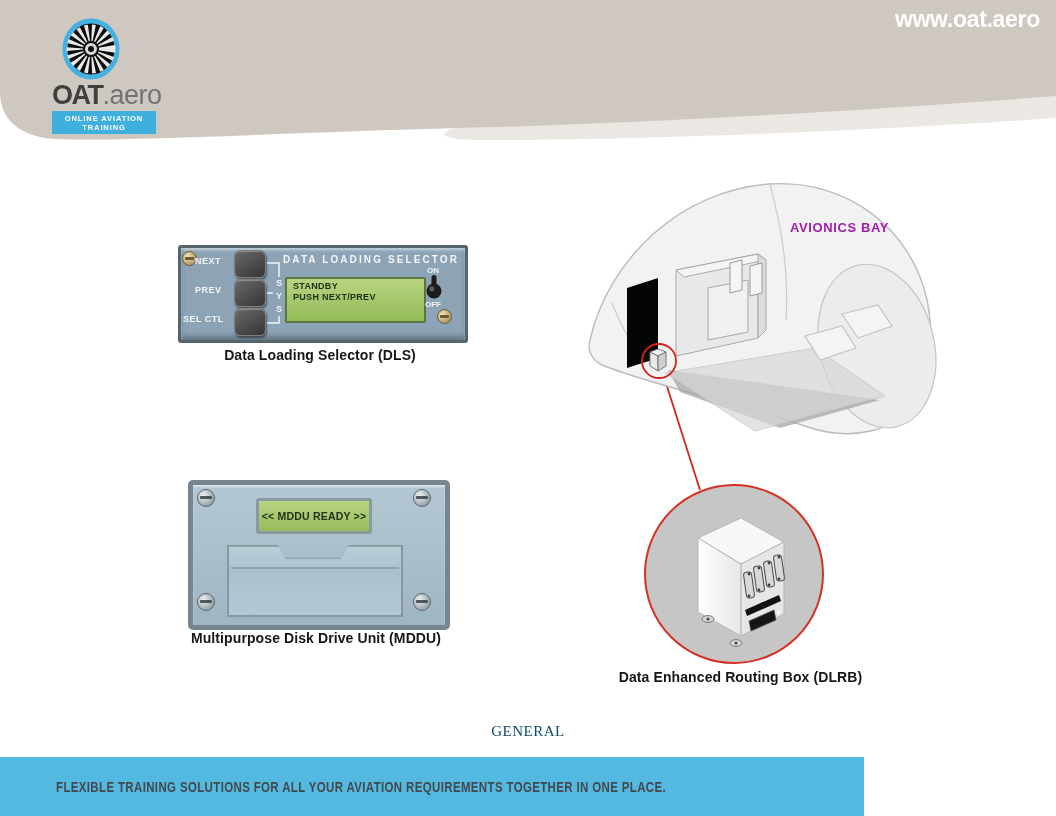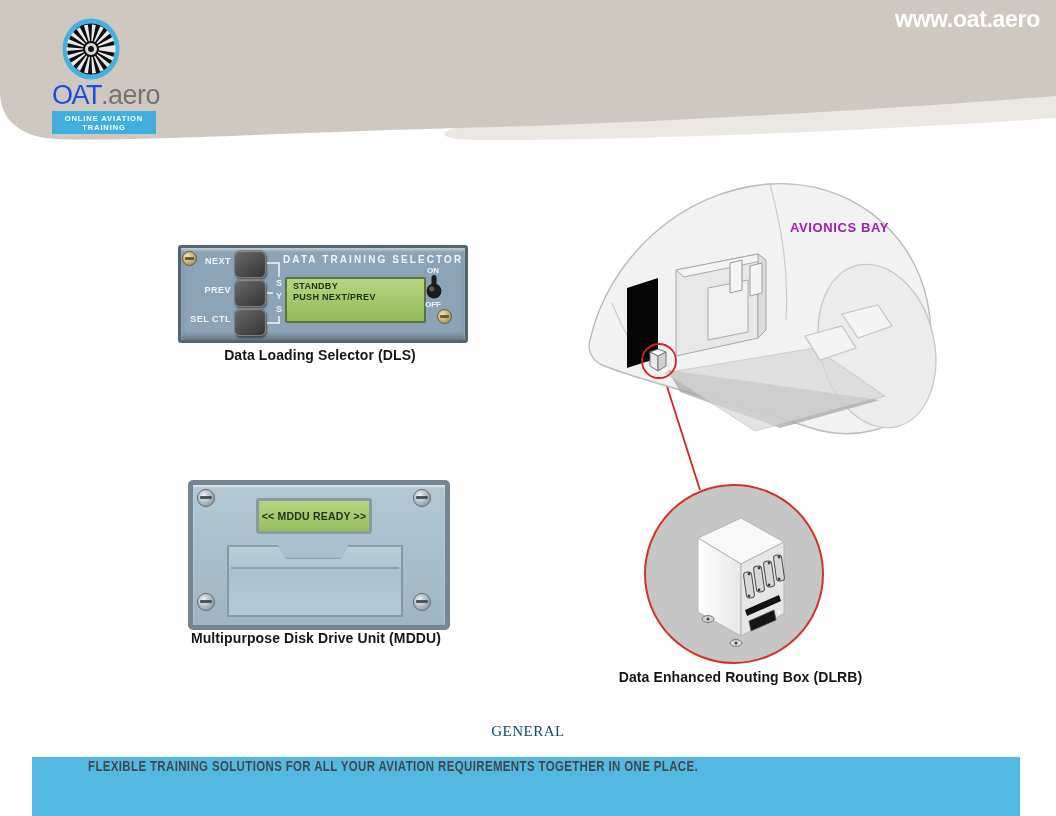--- a/index.html
+++ b/index.html
@@ -5,21 +5,21 @@
   html,body { margin:0; padding:0; background:#ffffff; }
   .slide {
     position:relative; width:1056px; height:816px; background:#ffffff;
     overflow:hidden; font-family:"Liberation Sans", sans-serif;
   }
   
   .header-svg { position:absolute; left:0; top:0; z-index:1; }
   .logo { position:absolute; left:52px; top:18px; z-index:3; width:110px; }
   .logo-fan { display:block; margin-left:10px; }
   .logo-word { margin-top:2px; font-size:27px; line-height:26px; white-space:nowrap; }
-  .logo-word .oat { font-weight:normal; letter-spacing:-1.5px; color:#1d4ed8; }
+  .logo-word .oat { font-weight:bold; letter-spacing:-1.5px; color:#404040; }
   .logo-word .aero { font-weight:400; color:#737373; letter-spacing:-0.5px; }
   .logo-tag {
     margin-top:3px; background:#3fb0dd; color:#ffffff; font-size:7.5px; font-weight:bold;
     letter-spacing:0.9px; text-align:center; padding:3px 2px 2px 2px; width:100px;
   }
   .page-title {
     position:absolute; left:182px; top:22px; width:860px; z-index:3;
     font-size:34px; font-weight:bold; color:#0e0e0e; line-height:53px; letter-spacing:-1px;
   }
   .site-url {
@@ -32,21 +32,21 @@
     background:#8ca4b6; border:3px solid #55656f; border-radius:3px;
     box-shadow: inset 0 2px 3px rgba(255,255,255,0.5), inset 0 -4px 5px rgba(0,0,0,0.28);
     z-index:2;
   }
   .dls-btn {
     position:absolute; left:53px; width:30px; height:26px;
     background:linear-gradient(145deg,#6a6a6a,#343434);
     border:1px solid #7e7e7e; border-radius:6px;
     box-shadow:1px 2px 2px rgba(0,0,0,0.45), inset 0 1px 1px rgba(255,255,255,0.3);
   }
-  .dls-lbl { position:absolute; color:#f4f4f4; font-size:9px; font-weight:bold; letter-spacing:0.5px; text-align:right; }
+  .dls-lbl { position:absolute; color:#f4f4f4; font-size:9px; font-weight:bold; letter-spacing:0.5px; text-align:left; }
   .dls-title { position:absolute; left:102px; top:6px; color:#f4f4f4; font-size:10px; font-weight:bold; letter-spacing:2.1px; white-space:nowrap; }
   .dls-lcd {
     position:absolute; left:104px; top:29px; width:131px; height:28px;
     background:linear-gradient(#b8d481,#94bb58); border:2px solid #5d7342; border-radius:2px;
     color:#1f3014; font-size:9px; font-weight:bold; line-height:11px; padding:2px 0 12px 6px; letter-spacing:0.3px;
   }
   .dls-on  { position:absolute; left:246px; top:18px; color:#f4f4f4; font-size:8px; font-weight:bold; }
   .dls-off { position:absolute; left:244px; top:52px; color:#f4f4f4; font-size:8px; font-weight:bold; }
   .dls-toggle { position:absolute; left:242px; top:26px; }
   .screw { position:absolute; width:13px; height:13px; border-radius:50%; }
@@ -82,22 +82,22 @@
   .general { position:absolute; left:0; top:723px; width:100%; text-align:center; font-family:"Liberation Serif", serif; font-size:15px; color:#0c4a6e; letter-spacing:0.5px; z-index:3; }
   
   .dlrb-circle {
     position:absolute; left:644px; top:484px; width:176px; height:176px; border-radius:50%;
     background:#c6c6c6; border:2.5px solid #d43226; z-index:2;
   }
   .overlay-svg { position:absolute; left:0; top:0; z-index:1; pointer-events:none; }
   .bay-svg { position:absolute; left:580px; top:168px; z-index:2; }
   
   .footer-bar {
-    position:absolute; left:0; top:757px; width:988px; height:59px; background:#54b9e1;
-    display:flex; z-index:2;margin-left:32px;
+    position:absolute; left:0; top:757px; width:864px; height:59px; background:#54b9e1;
+    display:flex; align-items:center; z-index:2;
   }
   .footer-text {
     margin-left:56px; color:#43484c; font-weight:bold; font-size:15.5px; letter-spacing:0.5px;
     transform:scaleX(0.74); transform-origin:left center; white-space:nowrap;
   }
 </style>
 </head>
 <body>
 
 <div class="slide">
@@ -137,21 +137,21 @@
     <div class="dls-btn" style="top:31px;"></div>
     <div class="dls-btn" style="top:60px;"></div>
 
     <svg width="284" height="92" viewBox="0 0 284 92" style="position:absolute;left:0;top:0;">
       <path d="M86,15 H98 V29 M98,68 V75 H86 M86,45 H92" stroke="#f2f2f2" stroke-width="1.5" fill="none"></path>
       <text x="98" y="38" text-anchor="middle" font-size="9" font-weight="bold" fill="#f2f2f2" font-family="Liberation Sans, sans-serif">S</text>
       <text x="98" y="51" text-anchor="middle" font-size="9" font-weight="bold" fill="#f2f2f2" font-family="Liberation Sans, sans-serif">Y</text>
       <text x="98" y="64" text-anchor="middle" font-size="9" font-weight="bold" fill="#f2f2f2" font-family="Liberation Sans, sans-serif">S</text>
     </svg>
 
-    <div class="dls-title">DATA  TRAINING  SELECTOR</div>
+    <div class="dls-title">DATA  LOADING  SELECTOR</div>
 
     <div class="dls-lcd">
       <div>STANDBY</div>
       <div>PUSH NEXT/PREV</div>
     </div>
 
     <div class="dls-on">ON</div>
     <svg class="dls-toggle" width="22" height="26" viewBox="0 0 22 26">
       <rect x="8.5" y="1" width="5" height="13" rx="2.5" fill="#1c1c1c"></rect>
       <circle cx="11" cy="17" r="7.5" fill="#1c1c1c"></circle>

